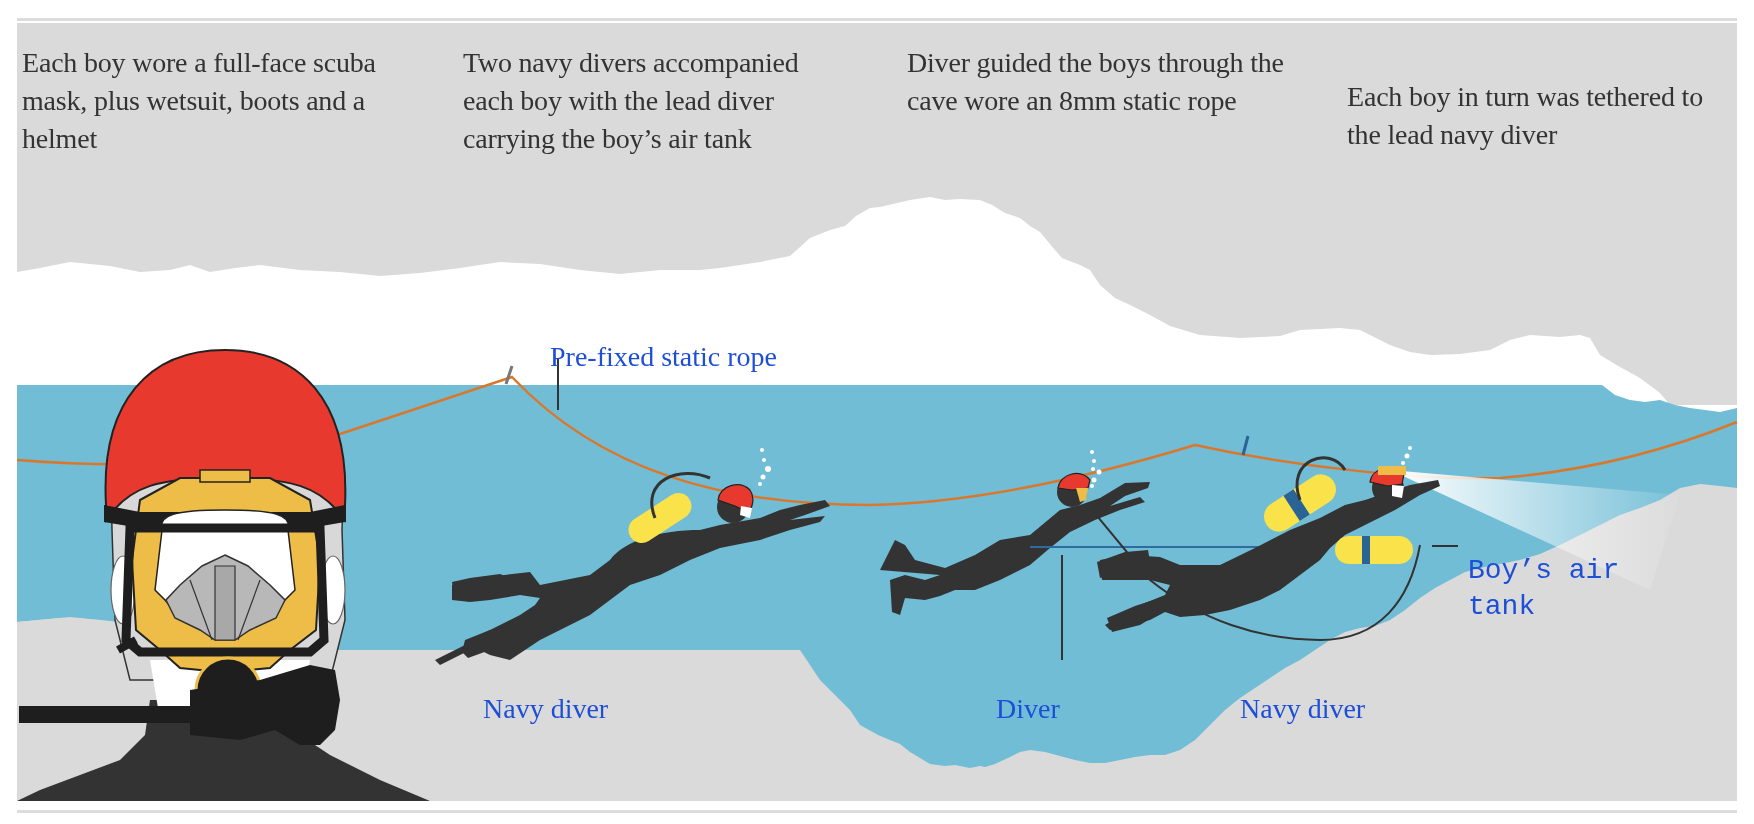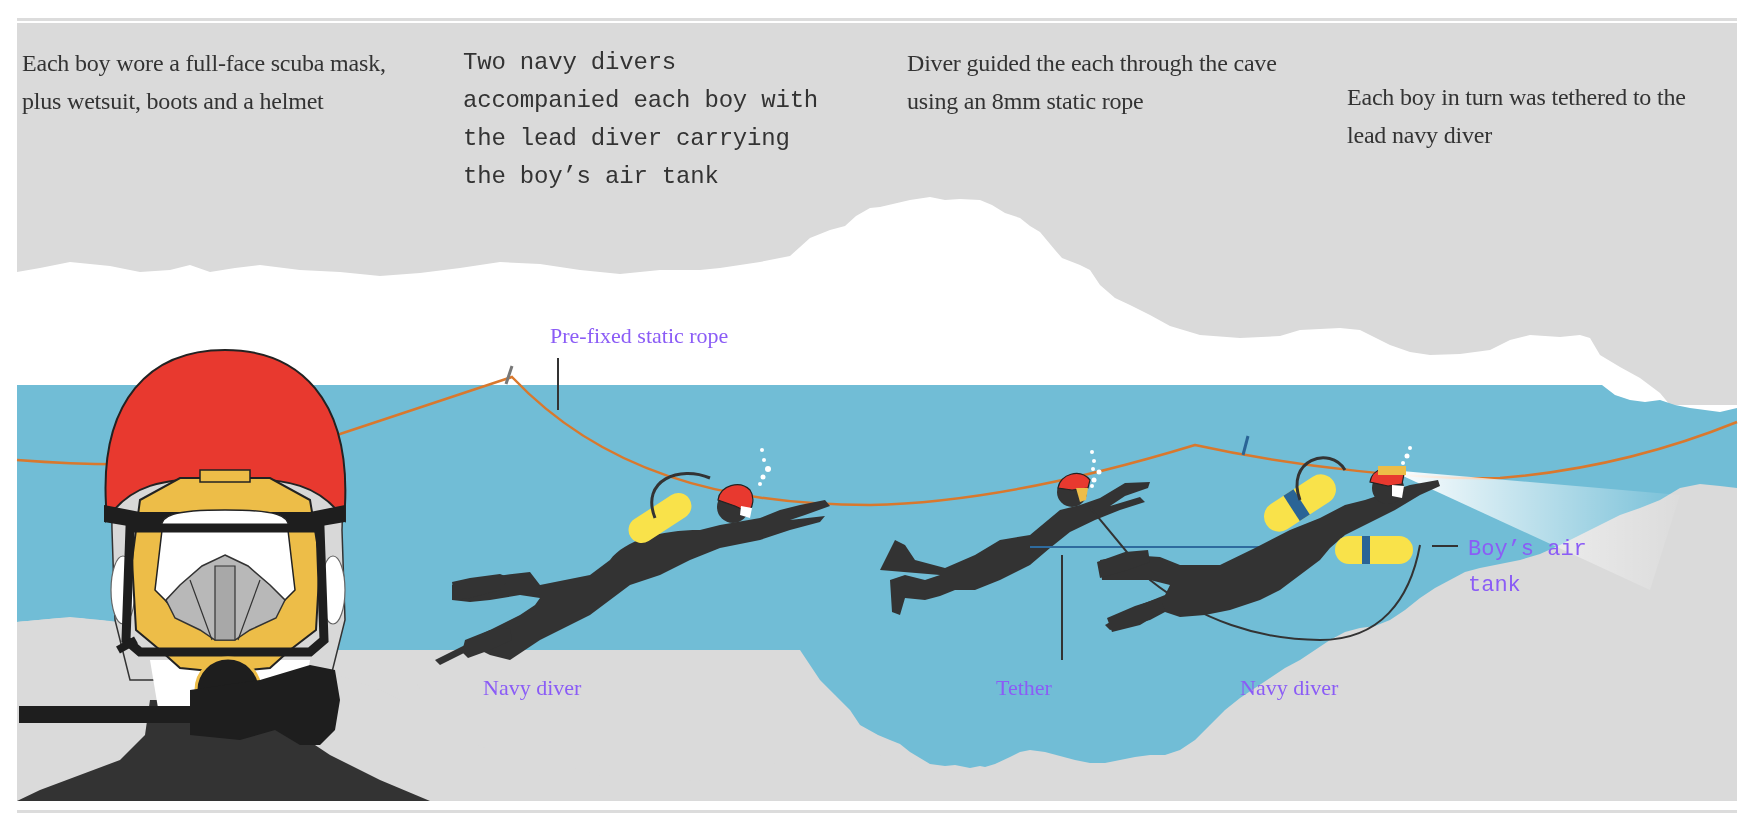--- a/index.html
+++ b/index.html
@@ -1,20 +1,20 @@
 <!DOCTYPE html>
 <html><head>
   <meta charset="utf-8">
   <style>
     html, body { margin: 0; padding: 0; background: #ffffff; }
     body { width: 1754px; height: 824px; position: relative; overflow: hidden; font-family: "DejaVu Serif", "Liberation Serif", serif; }
     .rule { position: absolute; left: 17px; width: 1720px; height: 3px; background: #dcdcdc; }
     .scene { position: absolute; left: 0; top: 0; width: 1754px; height: 824px; }
-    .caption { position: absolute; top: 44px; font-size: 24px; line-height: 38px; color: #333333; width: 400px; font-family: "Liberation Serif", "DejaVu Serif", serif; letter-spacing: -0.2px; }
-    .label { position: absolute; font-size: 22px; line-height: 36px; color: #8b5cf6; font-family: "Liberation Serif", "DejaVu Serif", serif; white-space: nowrap; }
+    .caption { position: absolute; top: 44px; font-size: 28px; line-height: 38px; color: #333333; width: 400px; font-family: "Liberation Serif", "DejaVu Serif", serif; letter-spacing: -0.2px; }
+    .label { position: absolute; font-size: 28px; line-height: 36px; color: #1d4ed8; font-family: "Liberation Serif", "DejaVu Serif", serif; white-space: nowrap; margin-top: 21px; }
     .label.multi { white-space: normal; width: 160px; }
   </style>
 </head>
 <body>
 
 <div class="rule" style="top:18px;"></div>
 <div class="rule" style="top:810px;"></div>
 
 <svg class="scene" viewBox="0 0 1754 824" xmlns="http://www.w3.org/2000/svg">
 
@@ -166,21 +166,21 @@
     <path d="M1392,485 L1404,486 L1402,498 L1392,496 Z" fill="#ffffff"></path>
 
     <circle cx="1410" cy="448" r="2" fill="#fff"></circle>
     <circle cx="1407" cy="456" r="2.5" fill="#fff"></circle>
     <circle cx="1403" cy="463" r="2" fill="#fff"></circle>
   </g>
   <line x1="1432" y1="546" x2="1458" y2="546" stroke="#333" stroke-width="2"></line>
 </svg>
 
 <div class="caption" style="left:22px; width:370px;">Each boy wore a full-face scuba mask, plus wetsuit, boots and a helmet</div>
-<div class="caption" style="left:463px; width:380px;font-family:Liberation Mono, monospace;">Two navy divers accompanied each boy with the lead diver carrying the boy’s air tank</div>
-<div class="caption" style="left:907px; width:390px;">Diver guided the each through the cave using an 8mm static rope</div>
+<div class="caption" style="left:463px; width:380px;">Two navy divers accompanied each boy with the lead diver carrying the boy’s air tank</div>
+<div class="caption" style="left:907px; width:390px;">Diver guided the boys through the cave wore an 8mm static rope</div>
 <div class="caption" style="left:1347px; width:380px;margin-top:34px;">Each boy in turn was tethered to the lead navy diver</div>
 
 <div class="label" style="left:550px; top:318px;">Pre-fixed static rope</div>
 <div class="label" style="left:483px; top:670px;">Navy diver</div>
-<div class="label" style="left:996px; top:670px;">Tether</div>
+<div class="label" style="left:996px; top:670px;">Diver</div>
 <div class="label" style="left:1240px; top:670px;">Navy diver</div>
 <div class="label multi" style="left:1468px; top:532px;font-family:Liberation Mono, monospace;">Boy’s air tank</div>
 
 </body></html>

